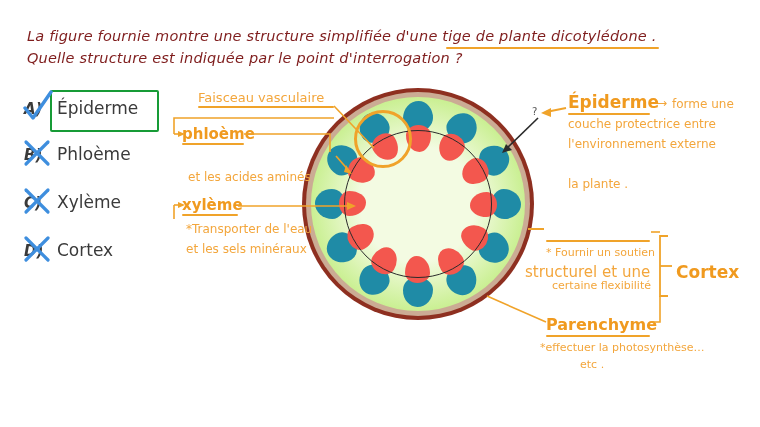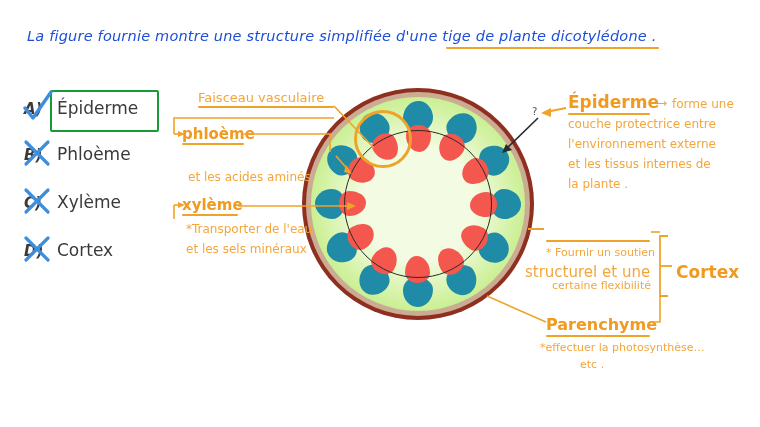--- a/index.html
+++ b/index.html
@@ -16,21 +16,21 @@
   .hw{
     font-family:"DejaVu Sans", sans-serif;
     font-style:italic;
     color:#3b3b3b;
     white-space:nowrap;
   }
   .q-line{
     position:absolute;
     font-size:14.5px;
     letter-spacing:.2px;
-    color:#1d4ed8;
+    color:#7f1d1d;
   }
   #q1{left:27px;top:28px;}
   #q2{left:27px;top:50px;}
   #q-underline{
     position:absolute;left:446px;top:47px;width:213px;height:2px;
     background:#f0a32a;border-radius:2px;
   }
 
   
   .opt{position:absolute;left:24px;width:160px;height:34px;}
@@ -108,20 +108,21 @@
     font-size:10px;color:#555;
   }
   svg.overlay{position:absolute;left:0;top:0;width:760px;height:427px;pointer-events:none;}
 </style>
 </head>
 <body>
 
 <div id="stage">
 
   <div class="q-line hw" id="q1">La figure fournie montre une structure simplifiée d'une tige de plante dicotylédone .</div>
+  <div class="q-line hw" id="q2">Quelle structure est indiquée par le point d'interrogation ?</div>
   <div id="q-underline"></div>
 
   <div id="answer-box"></div>
 
   <div class="opt" id="optA">
     <span class="opt-letter">A)</span>
     <span class="opt-label">Épiderme</span>
     <svg class="mark" viewBox="0 0 34 34">
       <path d="M4 18 L12 28 L30 2" fill="none" stroke="#3e8ede" stroke-width="3.4" stroke-linecap="round" stroke-linejoin="round"></path>
     </svg>
@@ -223,21 +224,20 @@
   <div class="u-line" style="left:182px;top:214px;width:56px;"></div>
   <div class="ann ann-body" style="left:186px;top:222px;">*Transporter de l'eau</div>
   <div class="ann ann-body" style="left:186px;top:242px;">et les sels minéraux</div>
 
   <div class="ann ann-title" style="left:568px;top:92px;font-size:17px;">Épiderme</div>
   <div class="u-line" style="left:568px;top:113px;width:82px;"></div>
   <div class="ann ann-body" style="left:657px;top:96px;">→</div>
   <div class="ann ann-body" style="left:672px;top:97px;">forme une</div>
   <div class="ann ann-body" style="left:568px;top:137px;">l'environnement externe</div>
   <div class="ann ann-body" style="left:568px;top:117px;">couche protectrice entre</div>
-  <div class="ann ann-body" style="left:568px;top:157px;">et les tissus internes de</div>
   <div class="ann ann-body" style="left:568px;top:177px;">la plante .</div>
 
   <div class="u-line" style="left:546px;top:240px;width:104px;"></div>
   <div class="ann ann-body" style="left:546px;top:246px;font-size:11px;">* Fournir un soutien</div>
   <div class="ann ann-body" style="left:525px;top:263px;font-size:15px;">structurel et une</div>
   <div class="ann ann-body" style="left:552px;top:279px;font-size:11px;">certaine flexibilité</div>
 
   <div class="ann ann-title" style="left:546px;top:315px;font-size:16px;">Parenchyme</div>
   <div class="u-line" style="left:546px;top:335px;width:104px;"></div>
   <div class="ann ann-body" style="left:540px;top:341px;font-size:11px;">*effectuer la photosynthèse…</div>

